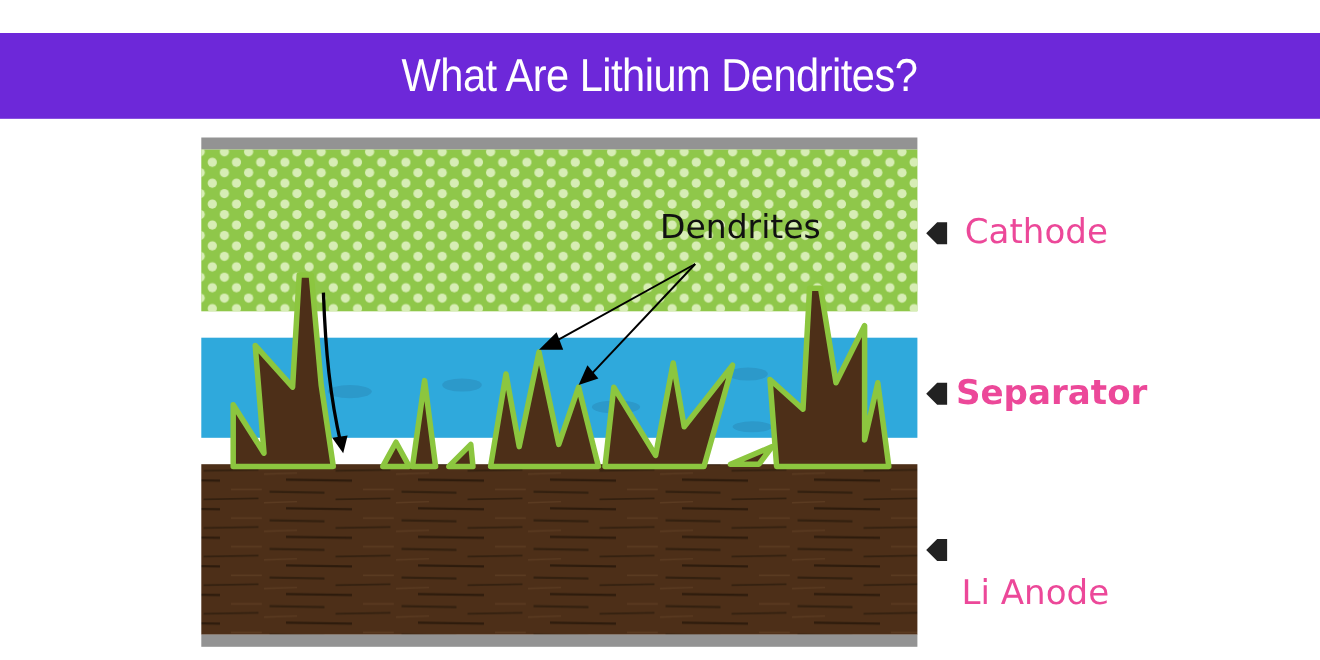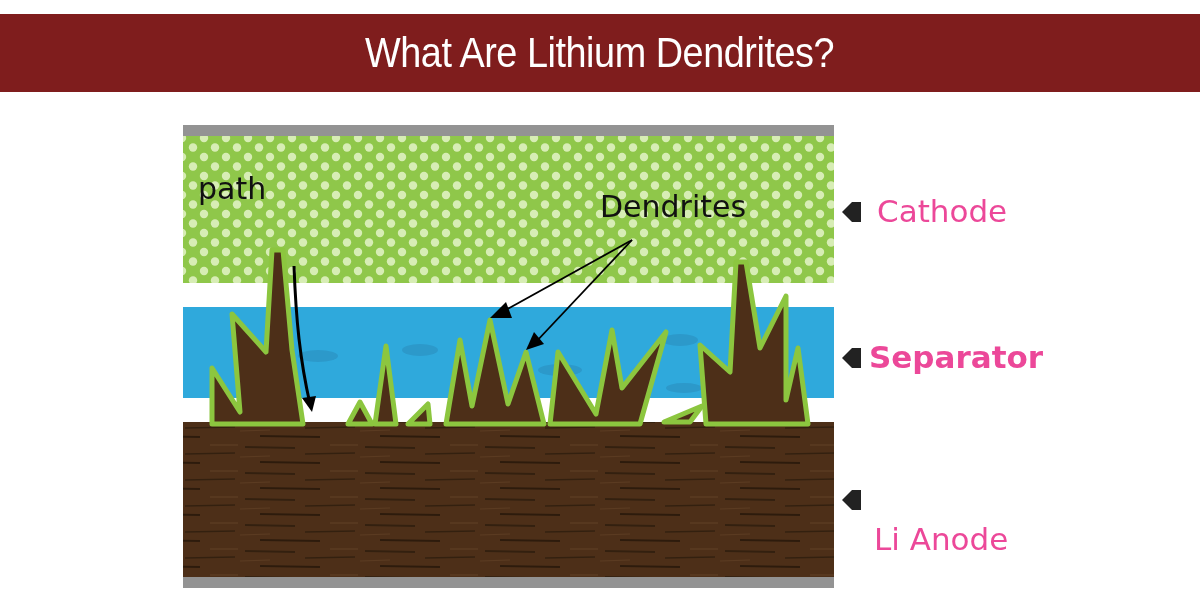--- a/index.html
+++ b/index.html
@@ -1,22 +1,22 @@
 <!DOCTYPE html>
 <html><head>
 <meta charset="utf-8">
 <style>
   html, body { margin: 0; padding: 0; }
   body {
     width: 1200px; height: 600px; background: #ffffff; position: relative; overflow: hidden;
     font-family: "Liberation Sans", "DejaVu Sans", sans-serif;
   }
   .title-bar {
-    position: absolute; left: 0; top: 14px; width: 1200px; height: 78px;
-    background: #7f1d1d; display: flex; align-items: center; justify-content: center;
+    position: absolute; left: 0; top: 30px; width: 1200px; height: 78px;
+    background: #6d28d9; display: flex; align-items: center; justify-content: center;
   }
   .title-text {
     color: #ffffff; font-family: "Liberation Sans", sans-serif; font-size: 42px;
     letter-spacing: -0.5px; transform: scaleX(0.9); white-space: nowrap;
   }
   .diagram { position: absolute; left: 0; top: 0; width: 1200px; height: 600px; }
   .label {
     position: absolute; color: #ec4899; font-family: "DejaVu Sans", sans-serif;
     font-size: 31px; white-space: nowrap; line-height: 1;
   }
@@ -90,20 +90,19 @@
   <polygon points="490,318 506,302 512,318" fill="#000"></polygon>
   <line x1="632" y1="240" x2="534" y2="344" stroke="#000" stroke-width="1.8"></line>
   <polygon points="526,350 534,332 544,344" fill="#000"></polygon>
 
   <polygon points="842,212 852,202 861,202 861,222 852,222" fill="#222"></polygon>
   <polygon points="842,358 852,348 861,348 861,368 852,368" fill="#222"></polygon>
   <polygon points="842,500 852,490 861,490 861,510 852,510" fill="#222"></polygon>
 </svg>
 
 <div class="inner-label" style="left:198px; top:166px;">
-  <div style="margin-top:8px;">path</div>
 </div>
 
 <div class="inner-label" style="left:552px; top:192px;margin-left:48px;">Dendrites</div>
 
 <div class="label" style="left:877px; top:196px;">Cathode</div>
 <div class="label" style="left:869px; top:342px;font-weight:bold;">Separator</div>
 <div class="label" style="left:874px; top:484px;margin-top:40px;">Li Anode</div>
 
 </body></html>

